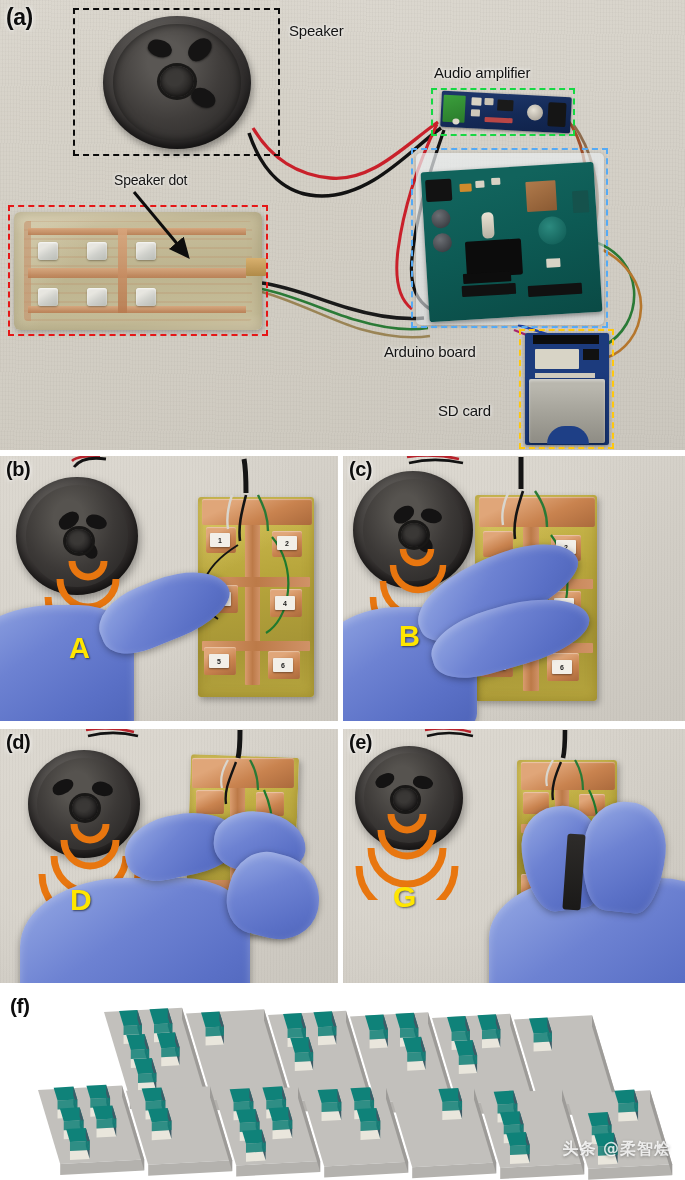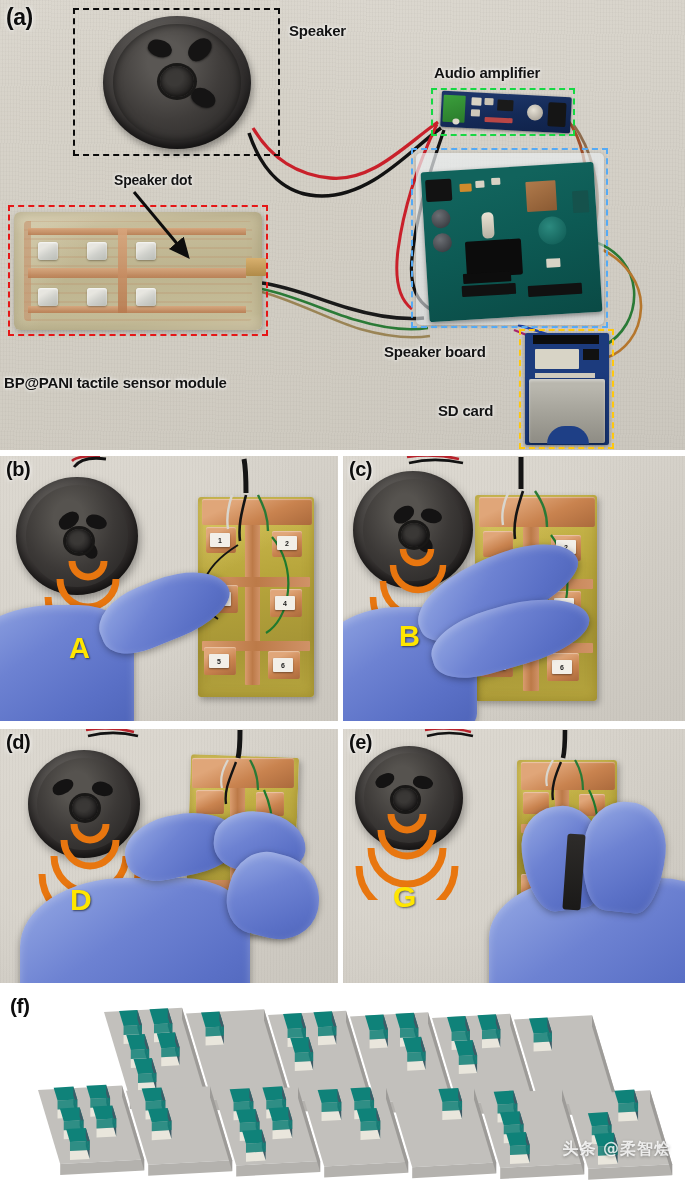--- a/index.html
+++ b/index.html
@@ -33,21 +33,21 @@
     content:""; position:absolute; inset:0;
     background:
       repeating-linear-gradient(91deg, rgba(120,115,108,.055) 0 1px, rgba(0,0,0,0) 1px 3px),
       repeating-linear-gradient(2deg, rgba(140,135,128,.045) 0 1px, rgba(0,0,0,0) 1px 4px);
     pointer-events:none;
   }
   #panel-a .panel-tag { left:6px; top:4px; font-size:23px; }
 
   .lbl {
     position:absolute; z-index:55;
-    font-weight:bold; color:#131313; font-size:13.5px;
+    font-weight:normal; color:#131313; font-size:13.5px;
     white-space:nowrap; letter-spacing:-0.2px;
     text-shadow:0 0 3px rgba(255,255,255,.9),0 0 5px rgba(255,255,255,.75);
   }
   .dbox { position:absolute; z-index:40; }
 
   
   #speaker-box { left:73px; top:8px; width:207px; height:148px;
     border:2.5px dashed #0b0b0b; }
   #speaker-label { left:289px; top:22px; font-size:15px; }
   #speaker {
@@ -276,21 +276,20 @@
       <div class="cu-trace" style="left:104px;top:16px;width:9px;height:85px;"></div>
       <div class="bdot" style="left:24px;top:30px;"></div>
       <div class="bdot" style="left:73px;top:30px;"></div>
       <div class="bdot" style="left:122px;top:30px;"></div>
       <div class="bdot" style="left:24px;top:76px;"></div>
       <div class="bdot" style="left:73px;top:76px;"></div>
       <div class="bdot" style="left:122px;top:76px;"></div>
       <div style="position:absolute;right:-4px;top:46px;width:20px;height:18px;background:linear-gradient(180deg,#d8b06e,#b08a48);border-radius:1px;"></div>
     </div>
     <div class="dbox" id="sensor-box"></div>
-    <span class="lbl" id="sensor-label">BP@PANI tactile sensor module</span>
 
     <div id="amp-board">
       <div class="amp-part" style="left:2px;top:4px;width:22px;height:27px;background:linear-gradient(160deg,#3ba03c,#2a7a2b);"></div>
       <div class="amp-part" style="left:30px;top:5px;width:10px;height:8px;background:#d9d3c4;"></div>
       <div class="amp-part" style="left:43px;top:5px;width:9px;height:7px;background:#c9c3b4;"></div>
       <div class="amp-part" style="left:56px;top:6px;width:16px;height:11px;background:#1a1a1a;border-radius:1px;"></div>
       <div class="amp-part" style="left:30px;top:17px;width:9px;height:7px;background:#cfc9ba;"></div>
       <div class="amp-part" style="left:86px;top:9px;width:16px;height:16px;border-radius:50%;background:radial-gradient(circle at 40% 35%,#e6e1d5,#9a948a);"></div>
       <div class="amp-part" style="left:107px;top:6px;width:18px;height:24px;background:#151515;border-radius:2px;"></div>
       <div class="amp-part" style="left:44px;top:24px;width:28px;height:5px;background:#b94646;"></div>
@@ -311,21 +310,21 @@
       <div class="ard-part" style="left:40px;top:72px;width:56px;height:36px;background:#0c0c0c;border-radius:2px;"></div>
       <div class="ard-part" style="left:114px;top:52px;width:28px;height:28px;background:radial-gradient(circle at 40% 35%,#2c8a7f,#0c5650);border-radius:50%;"></div>
       <div class="ard-part" style="left:34px;top:116px;width:54px;height:11px;background:#111;"></div>
       <div class="ard-part" style="left:100px;top:120px;width:54px;height:11px;background:#111;"></div>
       <div class="ard-part" style="left:36px;top:104px;width:48px;height:10px;background:#0d0d0d;"></div>
       <div class="ard-part" style="left:104px;top:16px;width:30px;height:30px;background:linear-gradient(155deg,#b07a4b,#8a5a33);"></div>
       <div class="ard-part" style="left:150px;top:28px;width:16px;height:22px;background:#15524c;"></div>
       <div class="ard-part" style="left:120px;top:94px;width:14px;height:9px;background:#d8d3c5;"></div>
     </div>
     <div class="dbox" id="arduino-box"></div>
-    <span class="lbl" id="arduino-label">Speaker board</span>
+    <span class="lbl" id="arduino-label">Arduino board</span>
 
     <div id="sd-module">
       <div style="position:absolute;left:8px;top:2px;width:66px;height:9px;background:#0d0d0d;"></div>
       <div style="position:absolute;left:10px;top:16px;width:44px;height:20px;background:#d8d4c6;border-radius:1px;"></div>
       <div style="position:absolute;left:58px;top:16px;width:16px;height:11px;background:#111;"></div>
       <div style="position:absolute;left:10px;top:40px;width:60px;height:5px;background:#cfcabd;"></div>
     </div>
     <div id="sd-slot"></div>
     <div class="dbox" id="sd-box"></div>
     <span class="lbl" id="sd-label">SD card</span>

